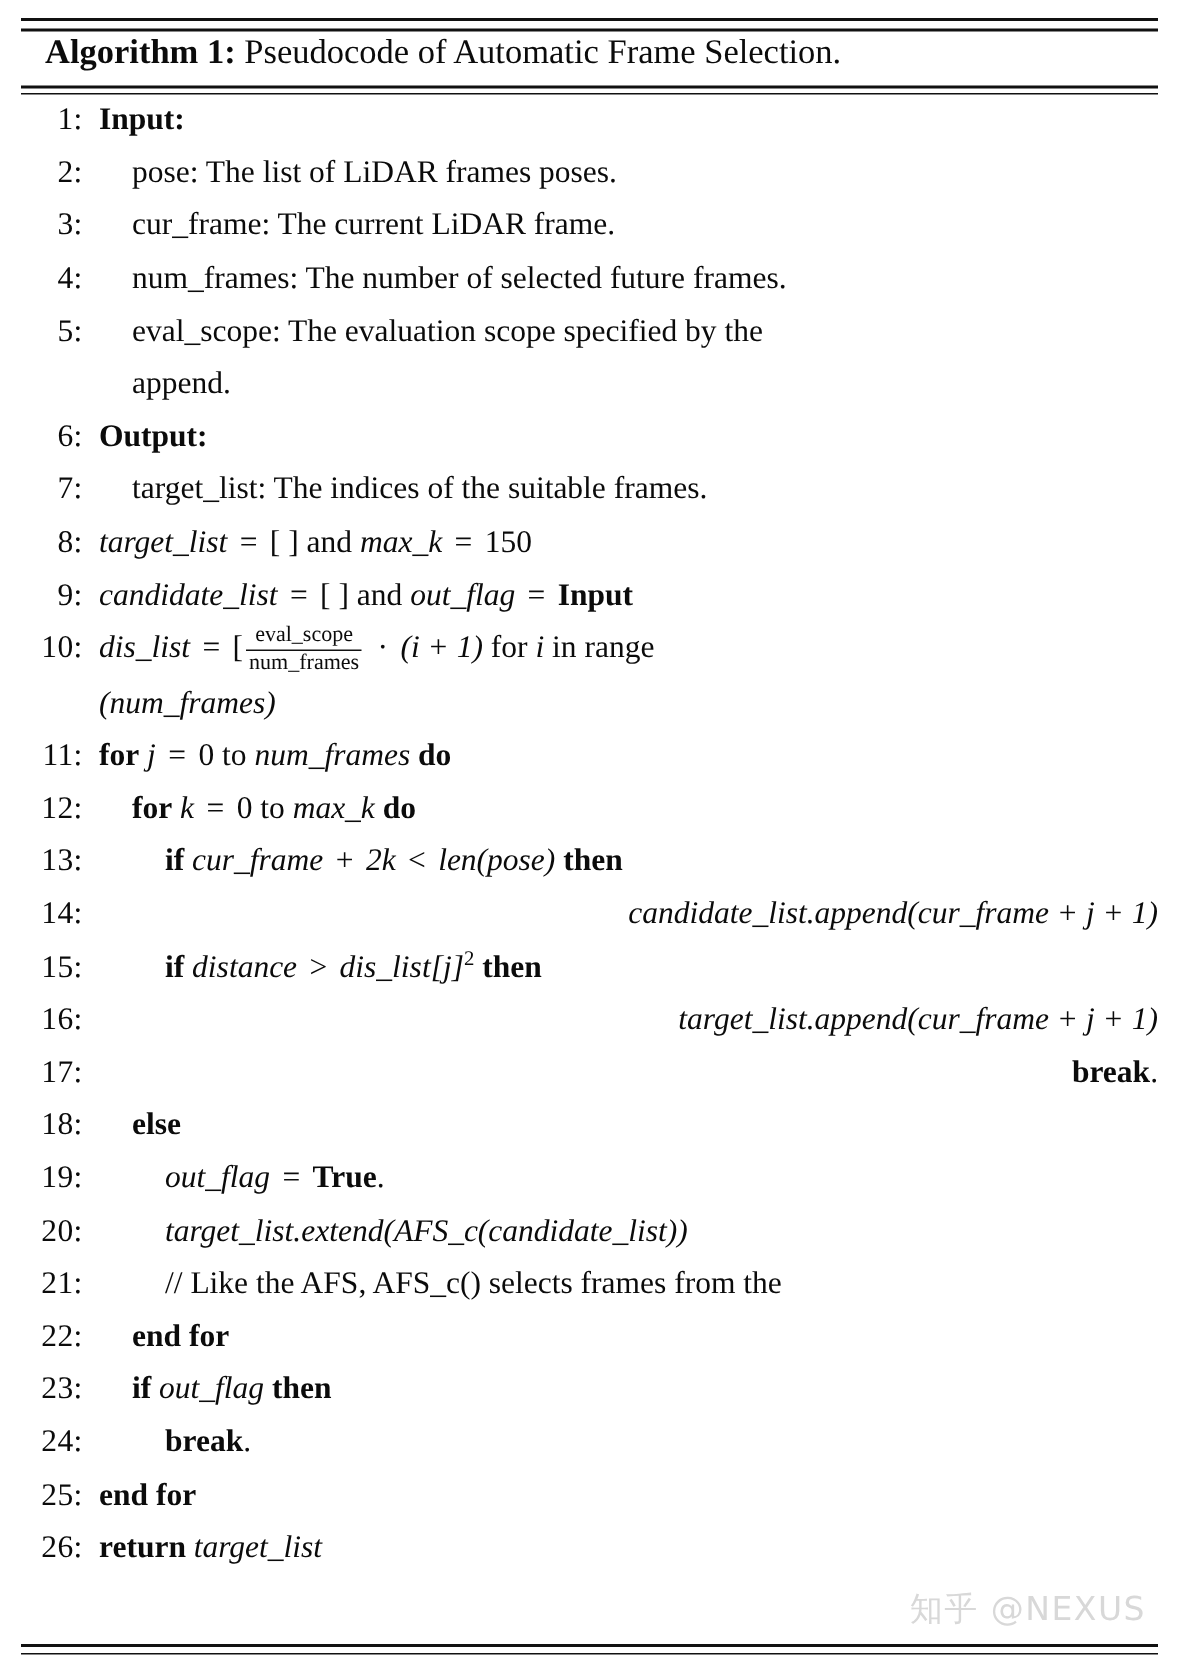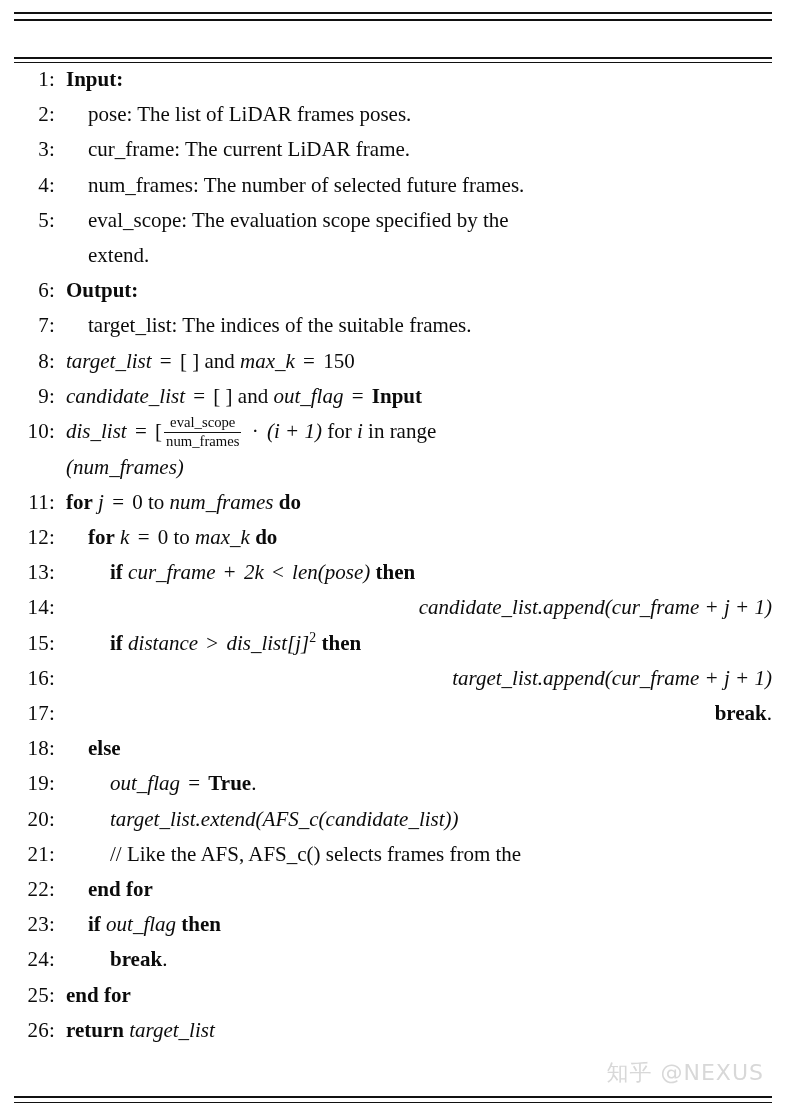--- a/index.html
+++ b/index.html
@@ -149,20 +149,24 @@
     user-select: none;
   }
 </style>
 </head>
 <body>
 
 <div class="algorithm">
 
   <div class="rule-top"></div>
 
+  <div class="caption">
+    <span class="cap-label">Algorithm 1:</span>
+    <span class="cap-text">Pseudocode of Automatic Frame Selection.</span>
+  </div>
 
   <div class="rule-mid"></div>
 
   <div class="lines">
 
     <div class="line">
       <span class="lineno">1:</span>
       <span class="content ind0">
         <span class="kw">Input:</span>
       </span>
@@ -186,21 +190,21 @@
       <span class="lineno">4:</span>
       <span class="content ind1">
         <span class="rm">num_frames: The number of selected future frames.</span>
       </span>
     </div>
 
     <div class="line">
       <span class="lineno">5:</span>
       <span class="content ind1">
         <span class="rm">eval_scope: The evaluation scope specified by the</span>
-        <span class="rm cont">extend.</span>
+        <span class="rm cont">append.</span>
       </span>
     </div>
 
     <div class="line">
       <span class="lineno">6:</span>
       <span class="content ind0">
         <span class="kw">Output:</span>
       </span>
     </div>
 

